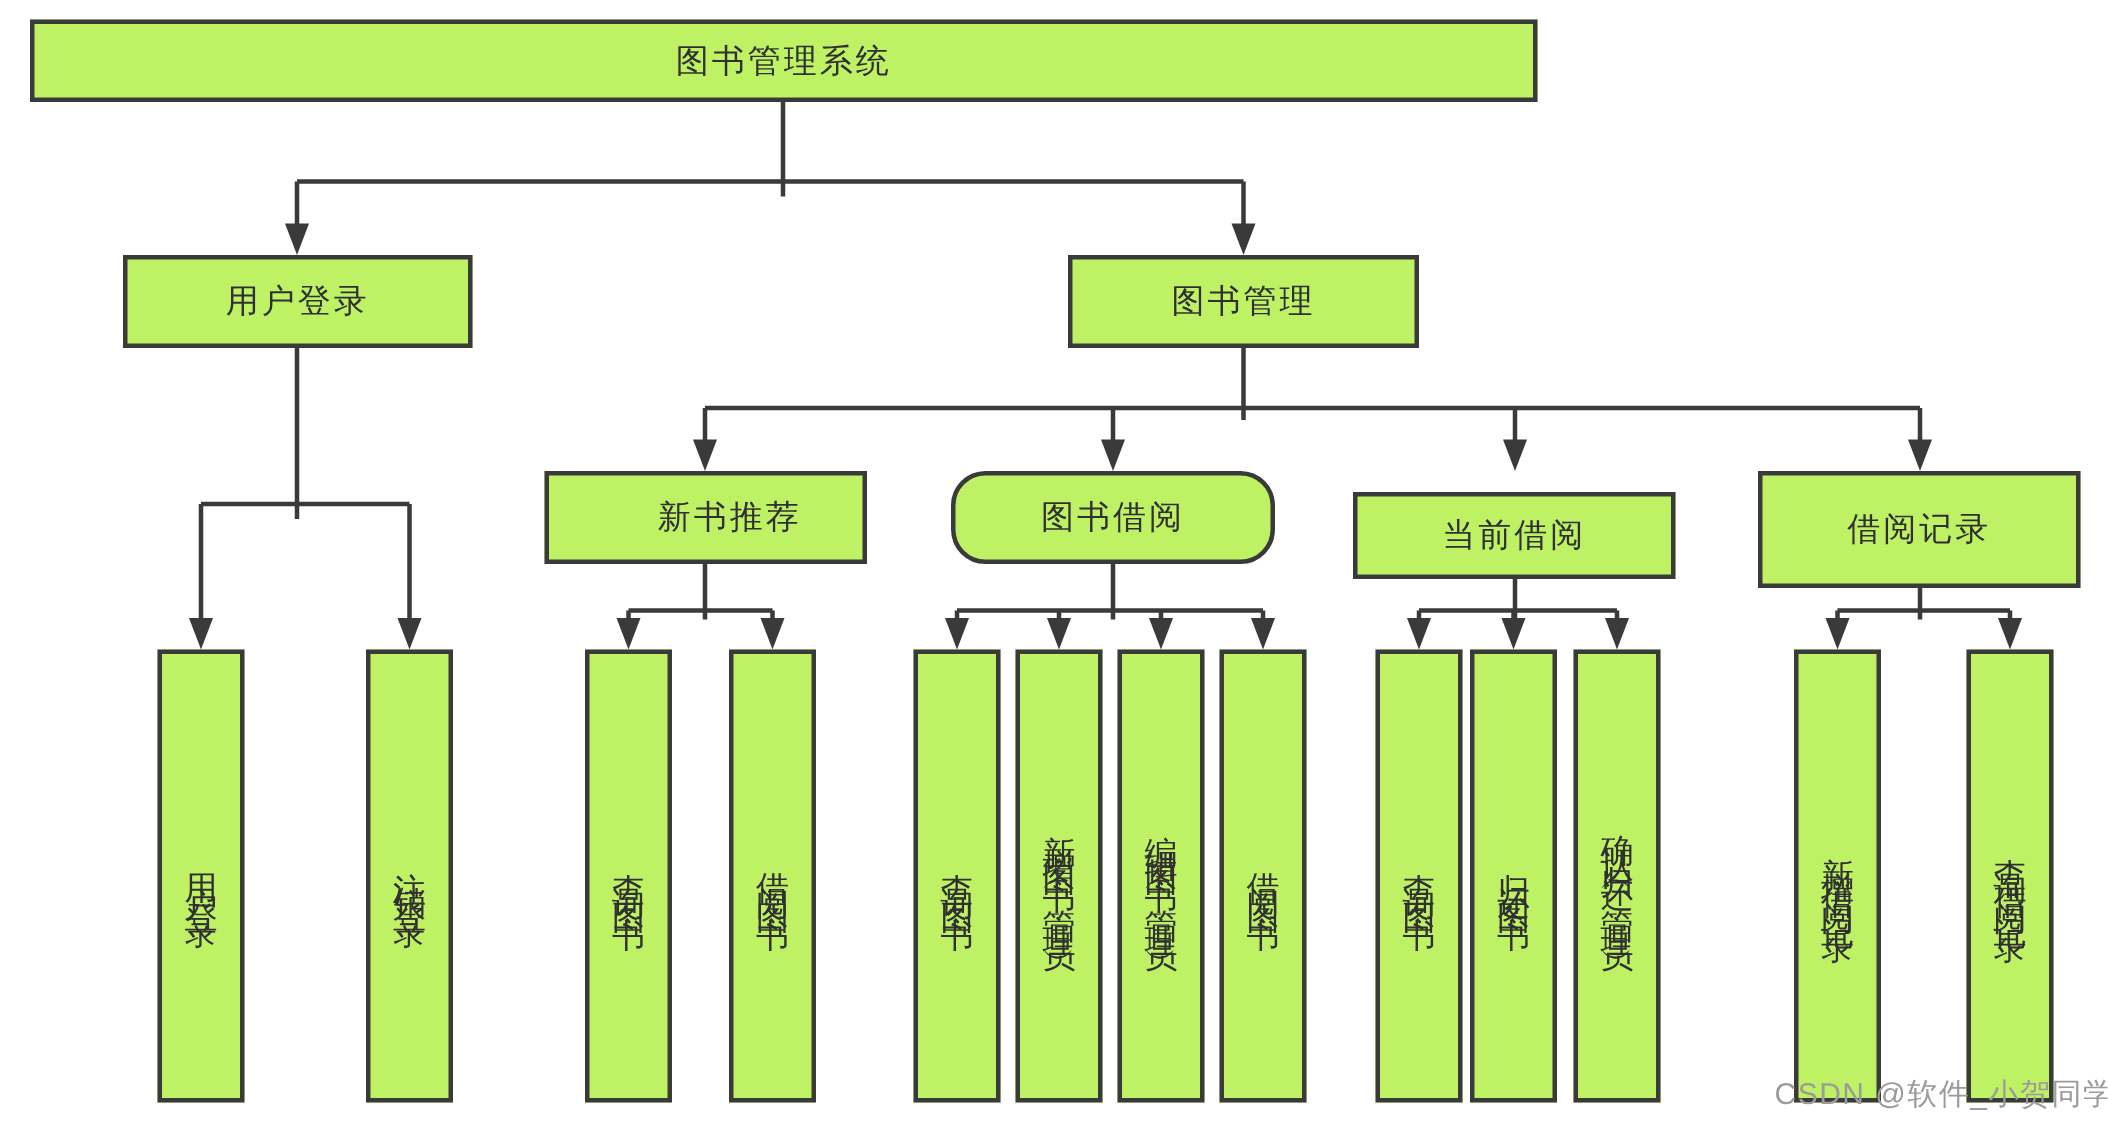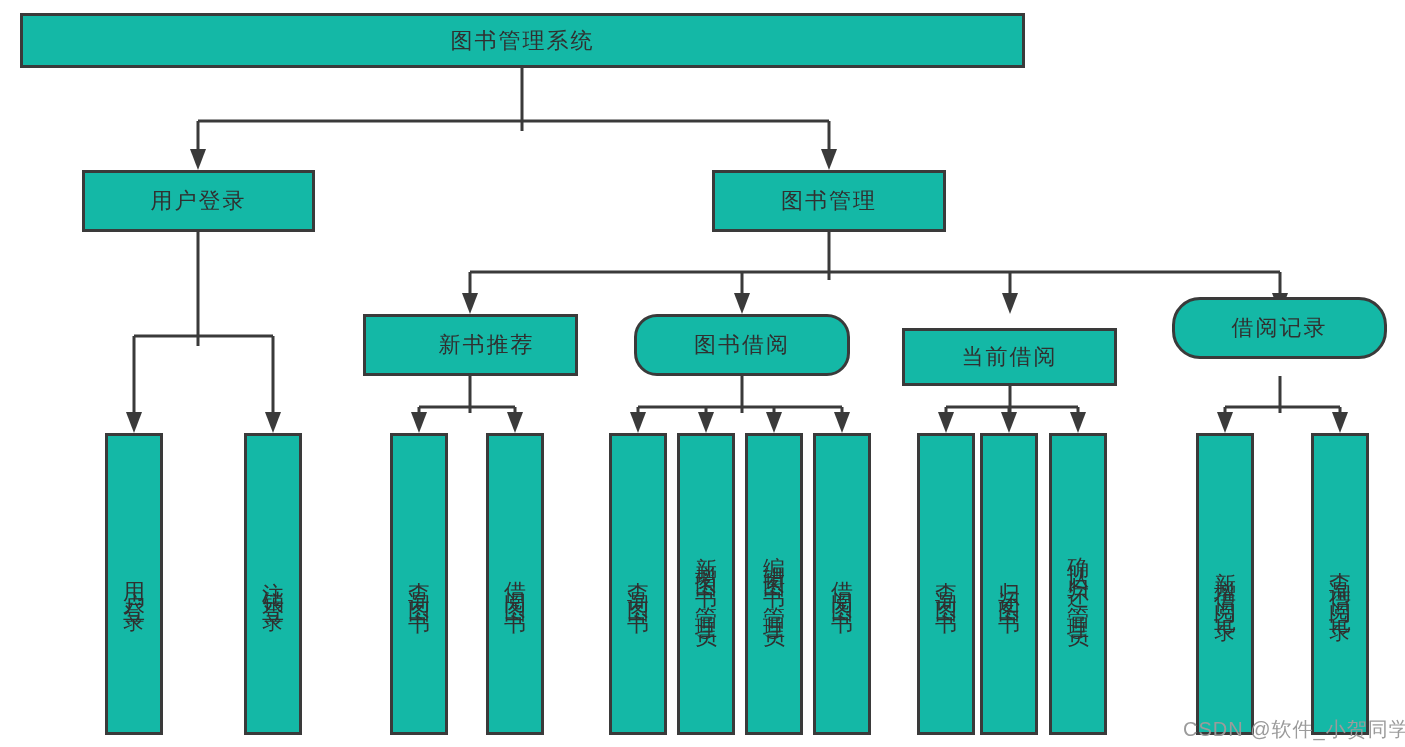--- a/index.html
+++ b/index.html
@@ -10,21 +10,21 @@
     overflow: hidden;
     font-family: "Liberation Sans", "DejaVu Sans", sans-serif;
   }
   svg.connectors {
     position: absolute; left: 0; top: 0; width: 1405px; height: 747px;
     z-index: 0; pointer-events: none;
   }
   .node {
     position: absolute;
     border: 3px solid #3a3a3a;
-    background: #14b8a6;
+    background: #bef264;
     color: #303030;
     display: flex;
     align-items: center;
     justify-content: center;
     z-index: 1;
   }
   .hbox { font-size: 22px; letter-spacing: 2px; white-space: nowrap; }
   .vbox { font-size: 22px; }
   .vtext {
     writing-mode: vertical-rl;
@@ -98,21 +98,21 @@
 
 <div class="node hbox" style="left:363px; top:314px; width:215px; height:62px;padding-left:32px;">
   <span>新书推荐</span>
 </div>
 <div class="node hbox" style="left:634px; top:314px; width:216px; height:62px;border-radius:23px;">
   <span>图书借阅</span>
 </div>
 <div class="node hbox" style="left:902px; top:328px; width:215px; height:58px;">
   <span>当前借阅</span>
 </div>
-<div class="node hbox" style="left:1172px; top:297px; width:215px; height:62px;border-radius:28px;">
+<div class="node hbox" style="left:1172px; top:314px; width:215px; height:78px;">
   <span>借阅记录</span>
 </div>
 
 <div class="node vbox" style="left:105px; top:433px; width:58px; height:302px;">
   <span class="vtext">用户登录</span>
 </div>
 <div class="node vbox" style="left:244px; top:433px; width:58px; height:302px;">
   <span class="vtext">注销登录</span>
 </div>
 

